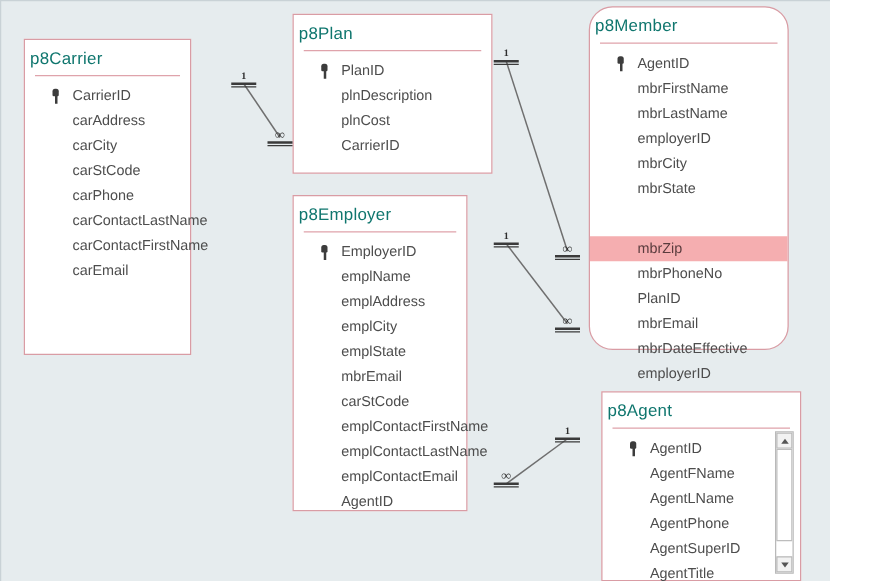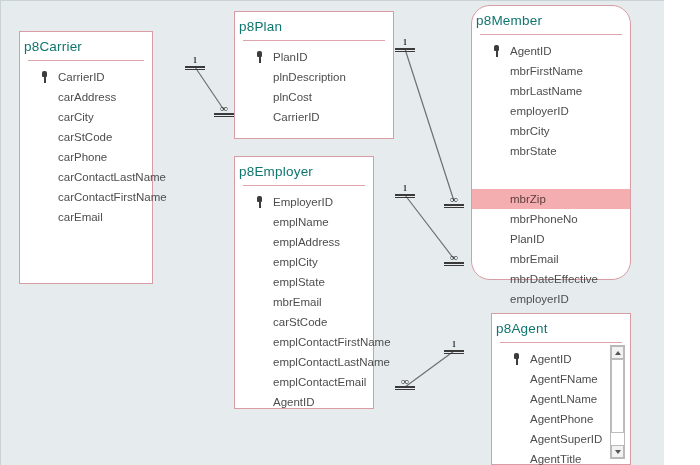--- a/index.html
+++ b/index.html
@@ -231,21 +231,21 @@
             <div class="fld"><span>mbrCity</span></div>
             <div class="fld"><span>mbrState</span></div>
             <div class="fld hl"><span>mbrZip</span></div>
             <div class="fld"><span>mbrPhoneNo</span></div>
             <div class="fld"><span>PlanID</span></div>
             <div class="fld"><span>mbrEmail</span></div>
             <div class="fld"><span>mbrDateEffective</span></div>
             <div class="fld"><span>employerID</span></div>
           </div>
         </div>
-        <div class="tbl" style="left: 490px; top: 312px; width: 140px; height: 152px;">
+        <div class="tbl" style="left: 480px; top: 312px; width: 160px; height: 152px;">
           <div class="tbl-title">p8Agent</div>
           <div class="tbl-sep"></div>
           <div class="fields">
             <div class="fld"><span class="keyicon">
                 <span class="kh"></span>
                 <span class="kb"></span>
               </span><span>AgentID</span></div>
             <div class="fld"><span>AgentFName</span></div>
             <div class="fld"><span>AgentLName</span></div>
             <div class="fld"><span>AgentPhone</span></div>

